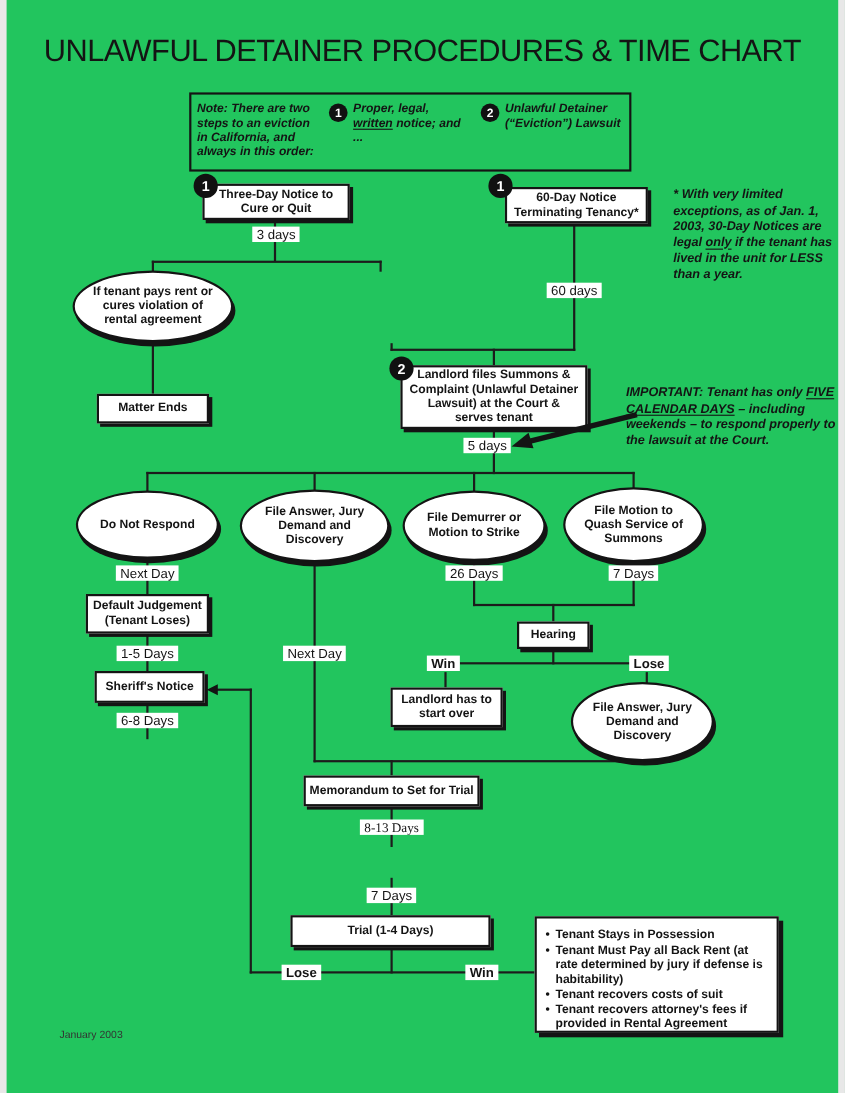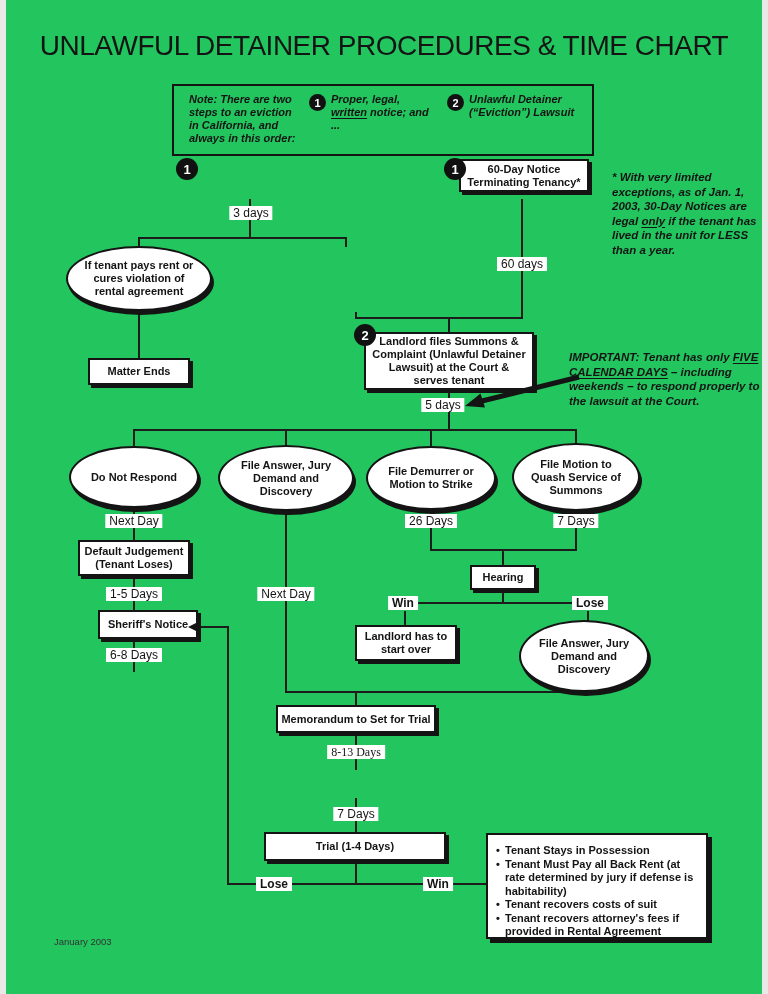--- a/index.html
+++ b/index.html
@@ -5,21 +5,21 @@
   html,body{margin:0;padding:0;background:#e8e8e8;}
   #page{position:relative;width:756px;height:994px;background:#22c55e;margin:0 auto;
         font-family:"Liberation Sans","DejaVu Sans",sans-serif;color:#141414;overflow:hidden;}
 
   
   #title{position:absolute;left:0;right:0;top:30px;text-align:center;
          font-size:28px;font-weight:500;letter-spacing:-.5px;white-space:nowrap;}
 
   
   .legend{position:absolute;left:166px;top:84px;width:388px;height:54px;border:2px solid #141414;
-          display:flex;align-items:flex-start;gap:8px;padding:7px 15px;box-sizing:content-box;}
+          display:flex;align-items:flex-start;gap:8px;padding:7px 5px;box-sizing:content-box;}
   .legend .intro{width:148px;font-size:11px;font-weight:bold;font-style:italic;line-height:13px;}
   .legend .step{display:flex;gap:5px;align-items:flex-start;}
   .legend .step .txt{font-size:11px;font-weight:bold;font-style:italic;line-height:13px;width:108px;}
 
   
   .badge{position:absolute;width:22px;height:22px;border-radius:50%;background:#111;color:#fff;
          font-size:13px;font-weight:bold;display:flex;align-items:center;justify-content:center;z-index:6;}
   .badge.inline{position:relative;width:17px;height:17px;font-size:11px;flex:0 0 17px;margin-top:1px;}
 
   
@@ -86,34 +86,35 @@
 
   <svg id="important-arrow" width="118" height="42">
     <line x1="115" y1="5" x2="18" y2="29" stroke="#141414" stroke-width="5"></line>
     <polygon points="1,34 16.5,21.5 21,35.5" fill="#141414"></polygon>
   </svg>
 
   <div class="badge" style="left:170px;top:158px;">1</div>
   <div class="badge" style="left:438px;top:158px;">1</div>
   <div class="badge" style="left:348px;top:324px;">2</div>
 
-  <div class="box" style="left:453px;top:159px;width:130px;height:33px;">60-Day Notice Terminating Tenancy*</div>
+  <div class="box" style="left:178px;top:167px;width:134px;height:33px;">Three-Day Notice to Cure or Quit</div>
+  <div class="box" style="left:453px;top:170px;width:130px;height:33px;">60-Day Notice Terminating Tenancy*</div>
 
   <div class="ellipse" style="left:60px;top:246px;width:146px;height:65px;">If tenant pays rent or cures violation of rental agreement</div>
 
   <div class="box" style="left:82px;top:358px;width:102px;height:27px;">Matter Ends</div>
   <div class="box" style="left:358px;top:332px;width:170px;height:58px;">Landlord files Summons &amp; Complaint (Unlawful Detainer Lawsuit) at the Court &amp; serves tenant</div>
 
   <div class="ellipse" style="left:63px;top:446px;width:130px;height:62px;">Do Not Respond</div>
   <div class="ellipse" style="left:212px;top:445px;width:136px;height:66px;">File Answer, Jury Demand and Discovery</div>
   <div class="ellipse" style="left:506px;top:443px;width:128px;height:68px;">File Motion to Quash Service of Summons</div>
   <div class="ellipse" style="left:360px;top:446px;width:130px;height:64px;">File Demurrer or Motion to Strike</div>
 
   <div class="box" style="left:72px;top:540px;width:112px;height:36px;">Default Judgement (Tenant Loses)</div>
-  <div class="box" style="left:92px;top:610px;width:100px;height:29px;">Sheriff's Notice</div>
+  <div class="box" style="left:80px;top:610px;width:100px;height:29px;">Sheriff's Notice</div>
 
   <div class="box" style="left:464px;top:565px;width:66px;height:25px;">Hearing</div>
   <div class="box" style="left:349px;top:625px;width:102px;height:36px;">Landlord has to start over</div>
   <div class="ellipse" style="left:513px;top:620px;width:130px;height:72px;">File Answer, Jury Demand and Discovery</div>
 
   <div class="box" style="left:270px;top:705px;width:160px;height:28px;white-space:nowrap;">Memorandum to Set for Trial</div>
   <div class="box" style="left:258px;top:832px;width:182px;height:29px;">Trial (1-4 Days)</div>
 
   <div id="outcomes">
     <div class="oitem">

